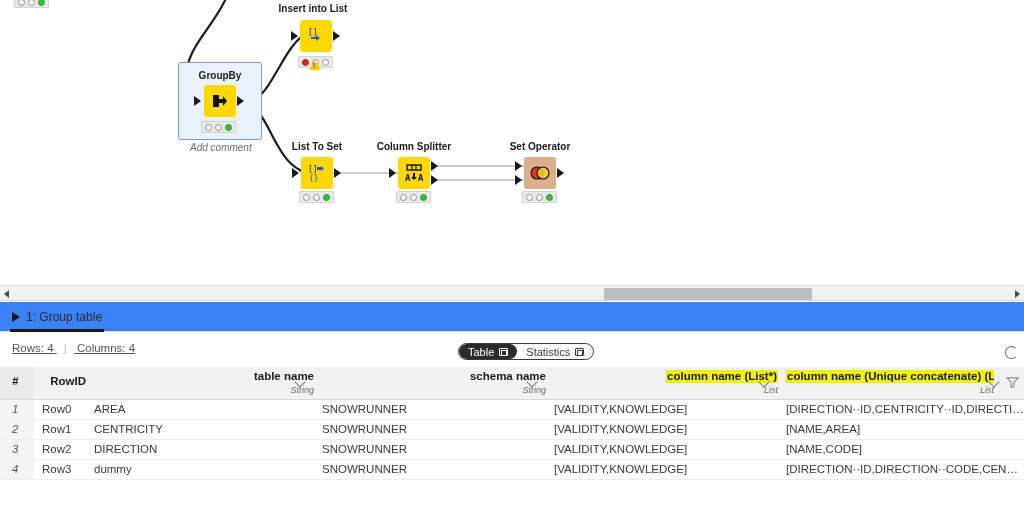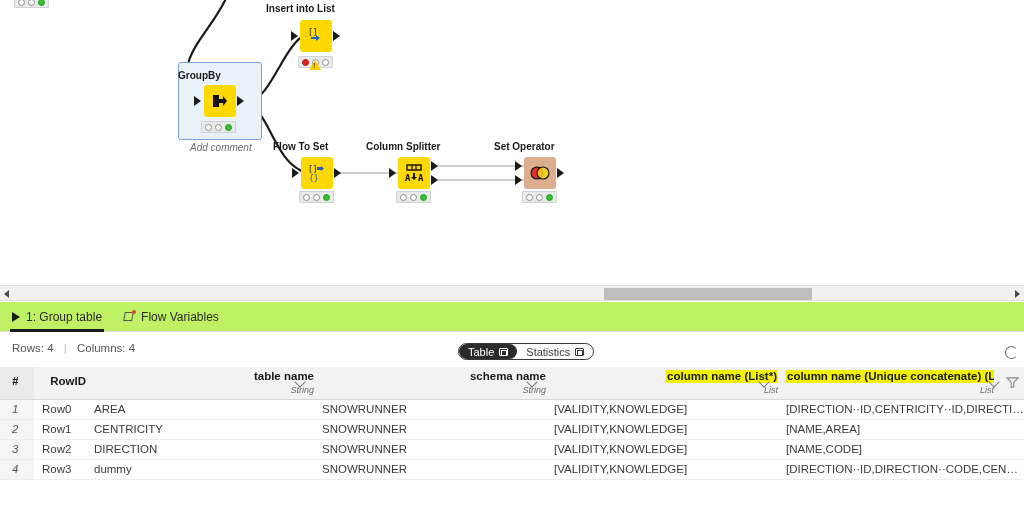--- a/index.html
+++ b/index.html
@@ -14,21 +14,21 @@
   
   #canvas { position:absolute; left:0; top:0; width:1024px; height:285px; background:#fff; overflow:hidden; }
   #wires { position:absolute; left:0; top:0; width:1024px; height:285px; }
 
   .node { position:absolute; width:32px; height:32px; border-radius:3px;
           display:flex; align-items:center; justify-content:center; }
   .node.yellow { background:#ffd800; }
   .node.tan { background:#dbae8e; }
 
   .node-label { position:absolute; font-size:10px; font-weight:bold; color:#1a1a1a;
-                white-space:nowrap; text-align:left; }
+                white-space:nowrap; text-align:center; }
 
   .status { position:absolute; background:#e9e9e9; border:1px solid #d2d2d2;
             height:12px; padding:0 3px; display:flex; align-items:center; gap:3px;
             border-radius:1px; }
   .dot { width:7px; height:7px; border-radius:50%; border:1px solid #8f8f8f; background:#fff; }
   .dot.green { background:#35c135; border-color:#2a9a2a; }
   .dot.red   { background:#e02020; border-color:#b51a1a; }
 
   .warn { position:absolute; width:0; height:0; border-left:6px solid transparent;
           border-right:6px solid transparent; border-bottom:10px solid #ffcc00; }
@@ -46,34 +46,34 @@
   
   #hscroll { position:absolute; left:0; top:285px; width:1024px; height:16px;
              background:#f1f1f1; border-top:1px solid #e0e0e0; border-bottom:1px solid #dcdcdc; }
   #hthumb { position:absolute; left:604px; top:2px; width:208px; height:12px; background:#bdbdbd; border-radius:1px; }
   .sb-arrow { position:absolute; top:4px; width:0; height:0; border-top:4px solid transparent;
               border-bottom:4px solid transparent; }
   .sb-left  { left:4px; border-right:5px solid #4a4a4a; }
   .sb-right { right:4px; border-left:5px solid #4a4a4a; }
 
   
-  #tabs { position:absolute; left:0; top:302px; width:1024px; height:30px; background:#bef264;
+  #tabs { position:absolute; left:0; top:302px; width:1024px; height:30px; background:#3b82f6;
           border-bottom:1px solid #dcdcdc; display:flex; align-items:center; padding-left:12px; gap:22px; }
   .tab { display:flex; align-items:center; gap:6px; height:30px; font-size:12px; color:#2b2b2b; cursor:default; }
   .tab.active { position:relative; font-weight:normal; }
   .tab.active::after { content:""; position:absolute; left:-2px; right:-2px; bottom:0; height:3px; background:#1a1a1a; }
   .tri { width:0;height:0;border-top:5px solid transparent;border-bottom:5px solid transparent;border-left:8px solid #1a1a1a; }
   .flagicon { position:relative; width:11px; height:12px; }
   .flagicon i { position:absolute; left:0; top:1px; width:9px; height:9px;
                 border:1.4px solid #555; transform:skewX(-10deg); }
   .flagicon b { position:absolute; right:-1px; top:-1px; width:4px; height:4px; border-radius:50%; background:#e0462d; }
 
   
   #infobar { position:absolute; left:0; top:333px; width:1024px; height:34px; background:#fff; }
-  #rowsinfo { position:absolute; left:12px; top:9px; font-size:11.5px; color:#555; }
+  #rowsinfo { position:absolute; left:12px; top:9px; font-size:11.5px; color:#555;text-decoration:underline; }
   #rowsinfo .sep { color:#bbb; margin:0 7px; }
 
   #modepill { position:absolute; left:458px; top:343px; height:17px; display:flex; align-items:stretch;
               border:1px solid #3a3a3a; border-radius:9px; background:#fff; overflow:hidden; }
   .pillseg { display:flex; align-items:center; gap:5px; padding:0 9px; font-size:11px; }
   .pillseg.on { background:#2b2b2b; color:#fff; border-radius:9px; }
   .pillseg.off { color:#3a3a3a; }
   .mini-table { width:9px; height:8px; border:1.3px solid currentColor; border-radius:1px; position:relative; }
   .mini-table::before { content:""; position:absolute; left:1px; top:1px; width:4px; height:4px; border:1px solid currentColor; }
 
@@ -151,21 +151,21 @@
   </div>
   <div class="port" style="left:291px; top:31px;"></div>
   <div class="port" style="left:333px; top:31px;"></div>
   <div class="status" style="left:298px; top:56px;">
     <span class="dot red"></span>
     <span class="dot"></span>
     <span class="dot"></span>
   </div>
   <div class="warn" style="left:309px; top:60px;"></div>
 
-  <div class="node-label" style="left:273px; top:141px; width:88px;">Flow To Set</div>
+  <div class="node-label" style="left:273px; top:141px; width:88px;">List To Set</div>
   <div class="node yellow" style="left:301px; top:157px;">
     <svg width="20" height="20" viewBox="0 0 20 20">
       <text x="1" y="9" font-size="8" font-family="DejaVu Sans Mono, monospace" fill="#111">[]</text>
       <path d="M10 4 h4 v-1 l3 2.5 -3 2.5 v-1 h-4 z" fill="#1b5fcf"></path>
       <text x="2" y="18" font-size="8" font-family="DejaVu Sans Mono, monospace" fill="#1b5fcf">{}</text>
     </svg>
   </div>
   <div class="port" style="left:292px; top:168px;"></div>
   <div class="port" style="left:334px; top:168px;"></div>
   <div class="status" style="left:299px; top:191px;">
@@ -214,27 +214,20 @@
 <div id="hscroll">
   <span class="sb-arrow sb-left"></span>
   <div id="hthumb"></div>
   <span class="sb-arrow sb-right"></span>
 </div>
 
 <div id="tabs">
   <div class="tab active">
     <span class="tri"></span>
     <span>1: Group table</span>
-  </div>
-  <div class="tab">
-    <span class="flagicon">
-        <i></i>
-        <b></b>
-      </span>
-    <span>Flow Variables</span>
   </div>
 </div>
 
 <div id="infobar">
   <div id="rowsinfo">
     <span>Rows: 4</span>
     <span class="sep">|</span>
     <span>Columns: 4</span>
   </div>
 </div>

